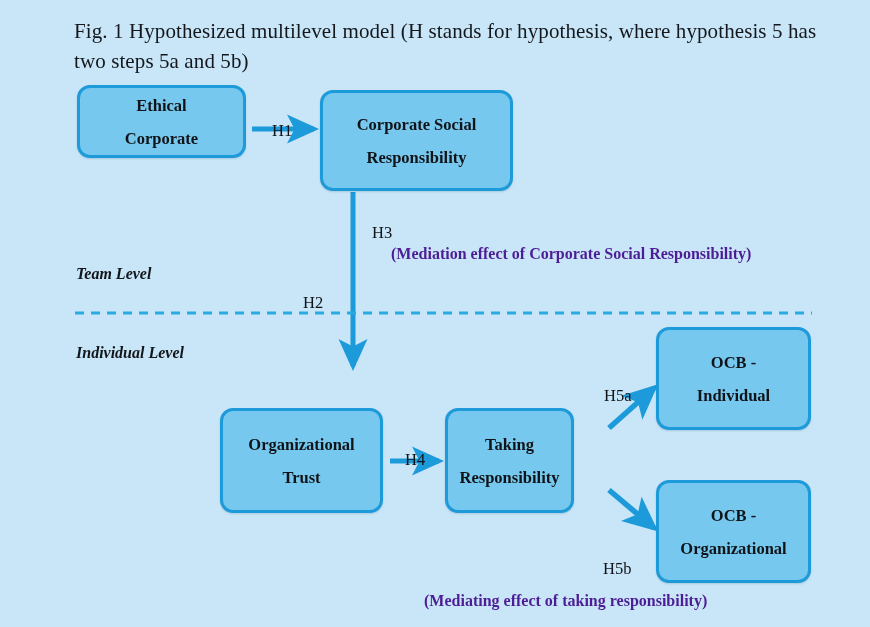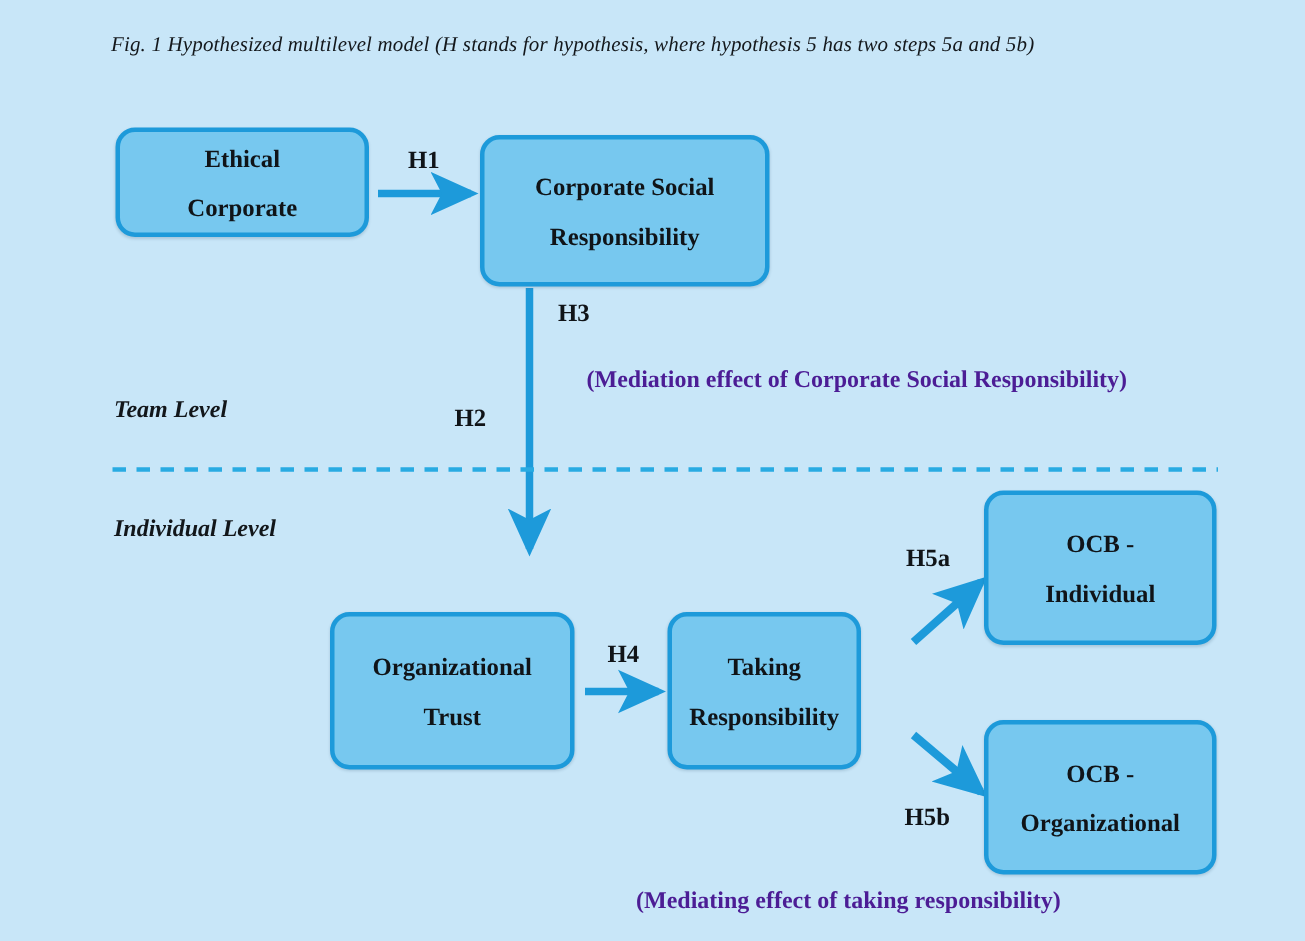--- a/index.html
+++ b/index.html
@@ -20,22 +20,21 @@
     height: 627px;
     background: #c8e6f8;
   }
 
   
   .caption {
     position: absolute;
     left: 74px;
     top: 16px;
     width: 760px;
-    font-style: italic;
-    font-size: 14px;
+    font-size: 21px;
     line-height: 30px;
     color: #14181c;
     letter-spacing: 0.1px;
   }
 
   
   .node {
     position: absolute;
     box-sizing: border-box;
     background: #77c8ef;
@@ -58,24 +57,25 @@
   #node-csr               { left: 320px; top: 90px;  width: 193px; height: 101px; text-align: right; }
   #node-org-trust         { left: 220px; top: 408px; width: 163px; height: 105px; }
   #node-taking-resp       { left: 445px; top: 408px; width: 129px; height: 105px; }
   #node-ocb-individual    { left: 656px; top: 327px; width: 155px; height: 103px; }
   #node-ocb-organizational{ left: 656px; top: 480px; width: 155px; height: 103px; }
 
   
   .hlabel {
     position: absolute;
     font-size: 16.5px;
-    font-weight: bold;
+    font-weight: normal;
     color: #101418;
     white-space: nowrap;
     line-height: 1;
+    margin-top: 24px;
   }
   #hlabel-h1  { left: 272px; top: 99px; }
   #hlabel-h3  { left: 372px; top: 201px; }
   #hlabel-h2  { left: 303px; top: 271px; }
   #hlabel-h4  { left: 405px; top: 428px; }
   #hlabel-h5a { left: 604px; top: 364px; }
   #hlabel-h5b { left: 603px; top: 537px; }
 
   
   .level-label {

